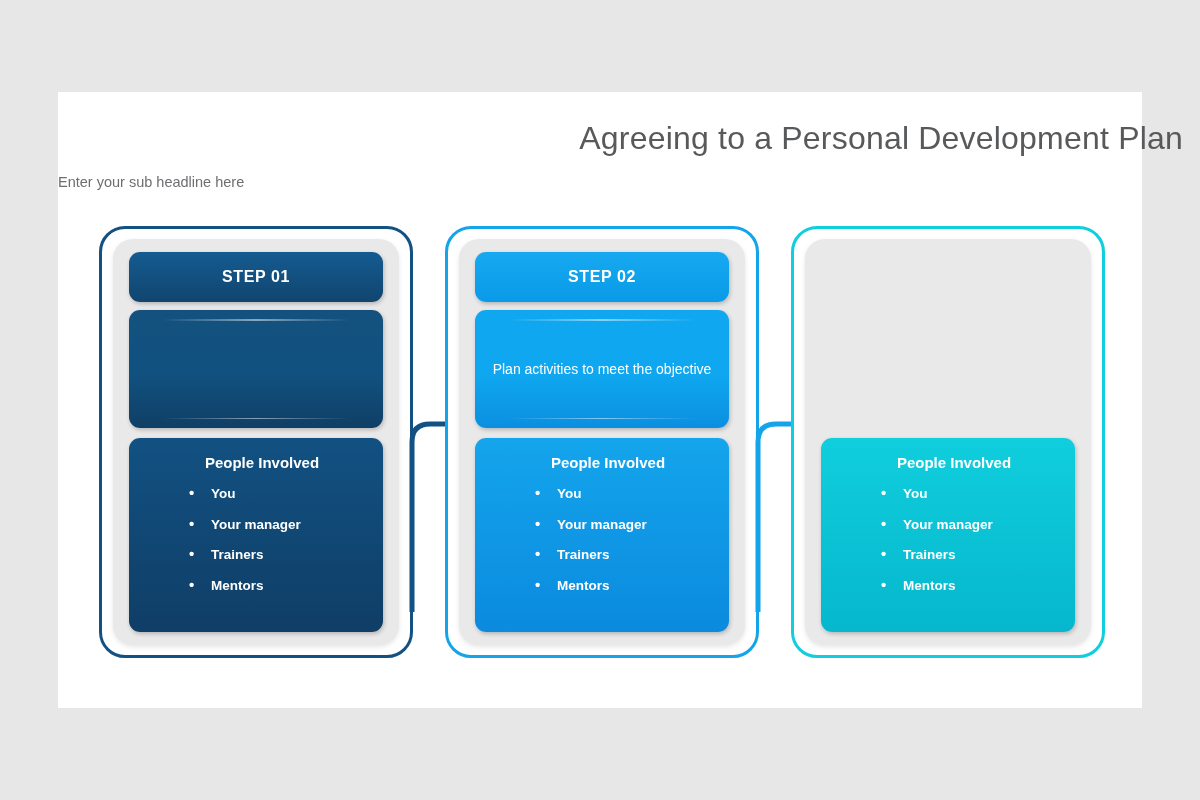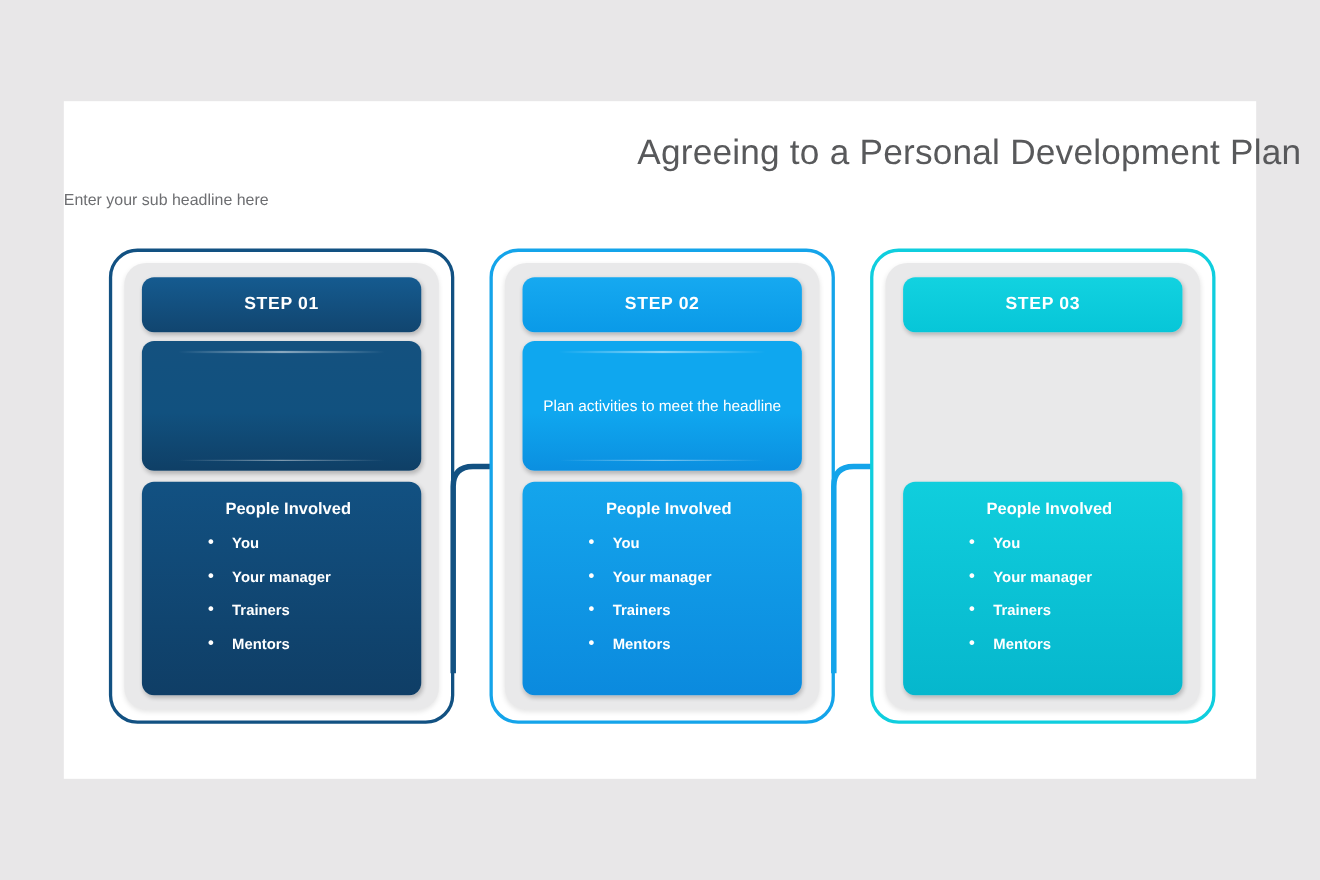--- a/index.html
+++ b/index.html
@@ -256,21 +256,21 @@
       <div class="frame-inner"></div>
       <div class="card-stack">
 
         <div class="card card-step">
           <span>STEP 02</span>
         </div>
 
         <div class="card card-desc">
           <div class="sheen top"></div>
           <div class="sheen bottom"></div>
-          <span>Plan activities to meet the headline</span>
+          <span>Plan activities to meet the objective</span>
         </div>
 
         <div class="card card-people">
           <div class="people-title">People Involved</div>
           <ul class="people-list">
             <li>You</li>
             <li>Your manager</li>
             <li>Trainers</li>
             <li>Mentors</li>
           </ul>
@@ -282,23 +282,20 @@
     <svg class="connector connector-2" viewBox="0 0 104 240">
       <path d="M 12 238 L 12 68 Q 12 50 30 50 L 66 50" fill="none" stroke="#14a4ea" stroke-width="5" stroke-linecap="butt"></path>
       <polygon points="62,34 92,50 62,66" fill="#14a4ea"></polygon>
     </svg>
 
     <div class="column col-3 theme-3">
       <div class="frame-outer"></div>
       <div class="frame-inner"></div>
       <div class="card-stack">
 
-        <div class="card card-step">
-          <span>STEP 03</span>
-        </div>
 
 
         <div class="card card-people">
           <div class="people-title">People Involved</div>
           <ul class="people-list">
             <li>You</li>
             <li>Your manager</li>
             <li>Trainers</li>
             <li>Mentors</li>
           </ul>

